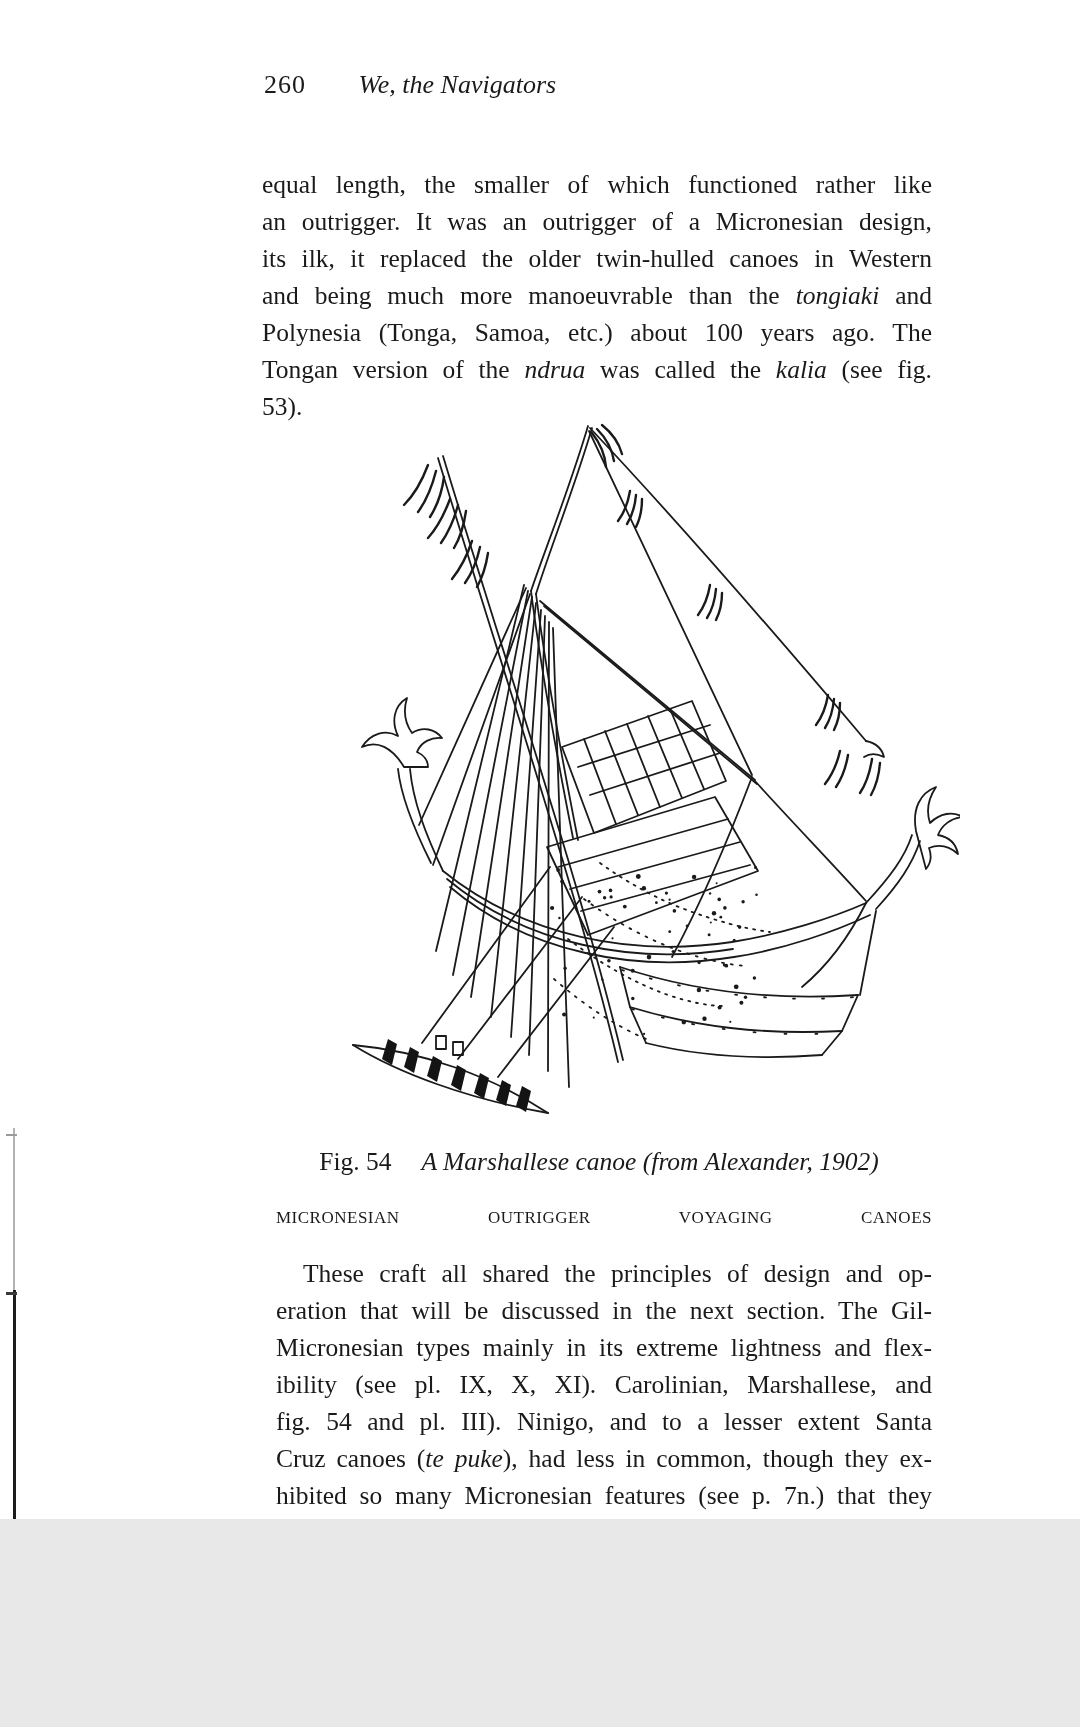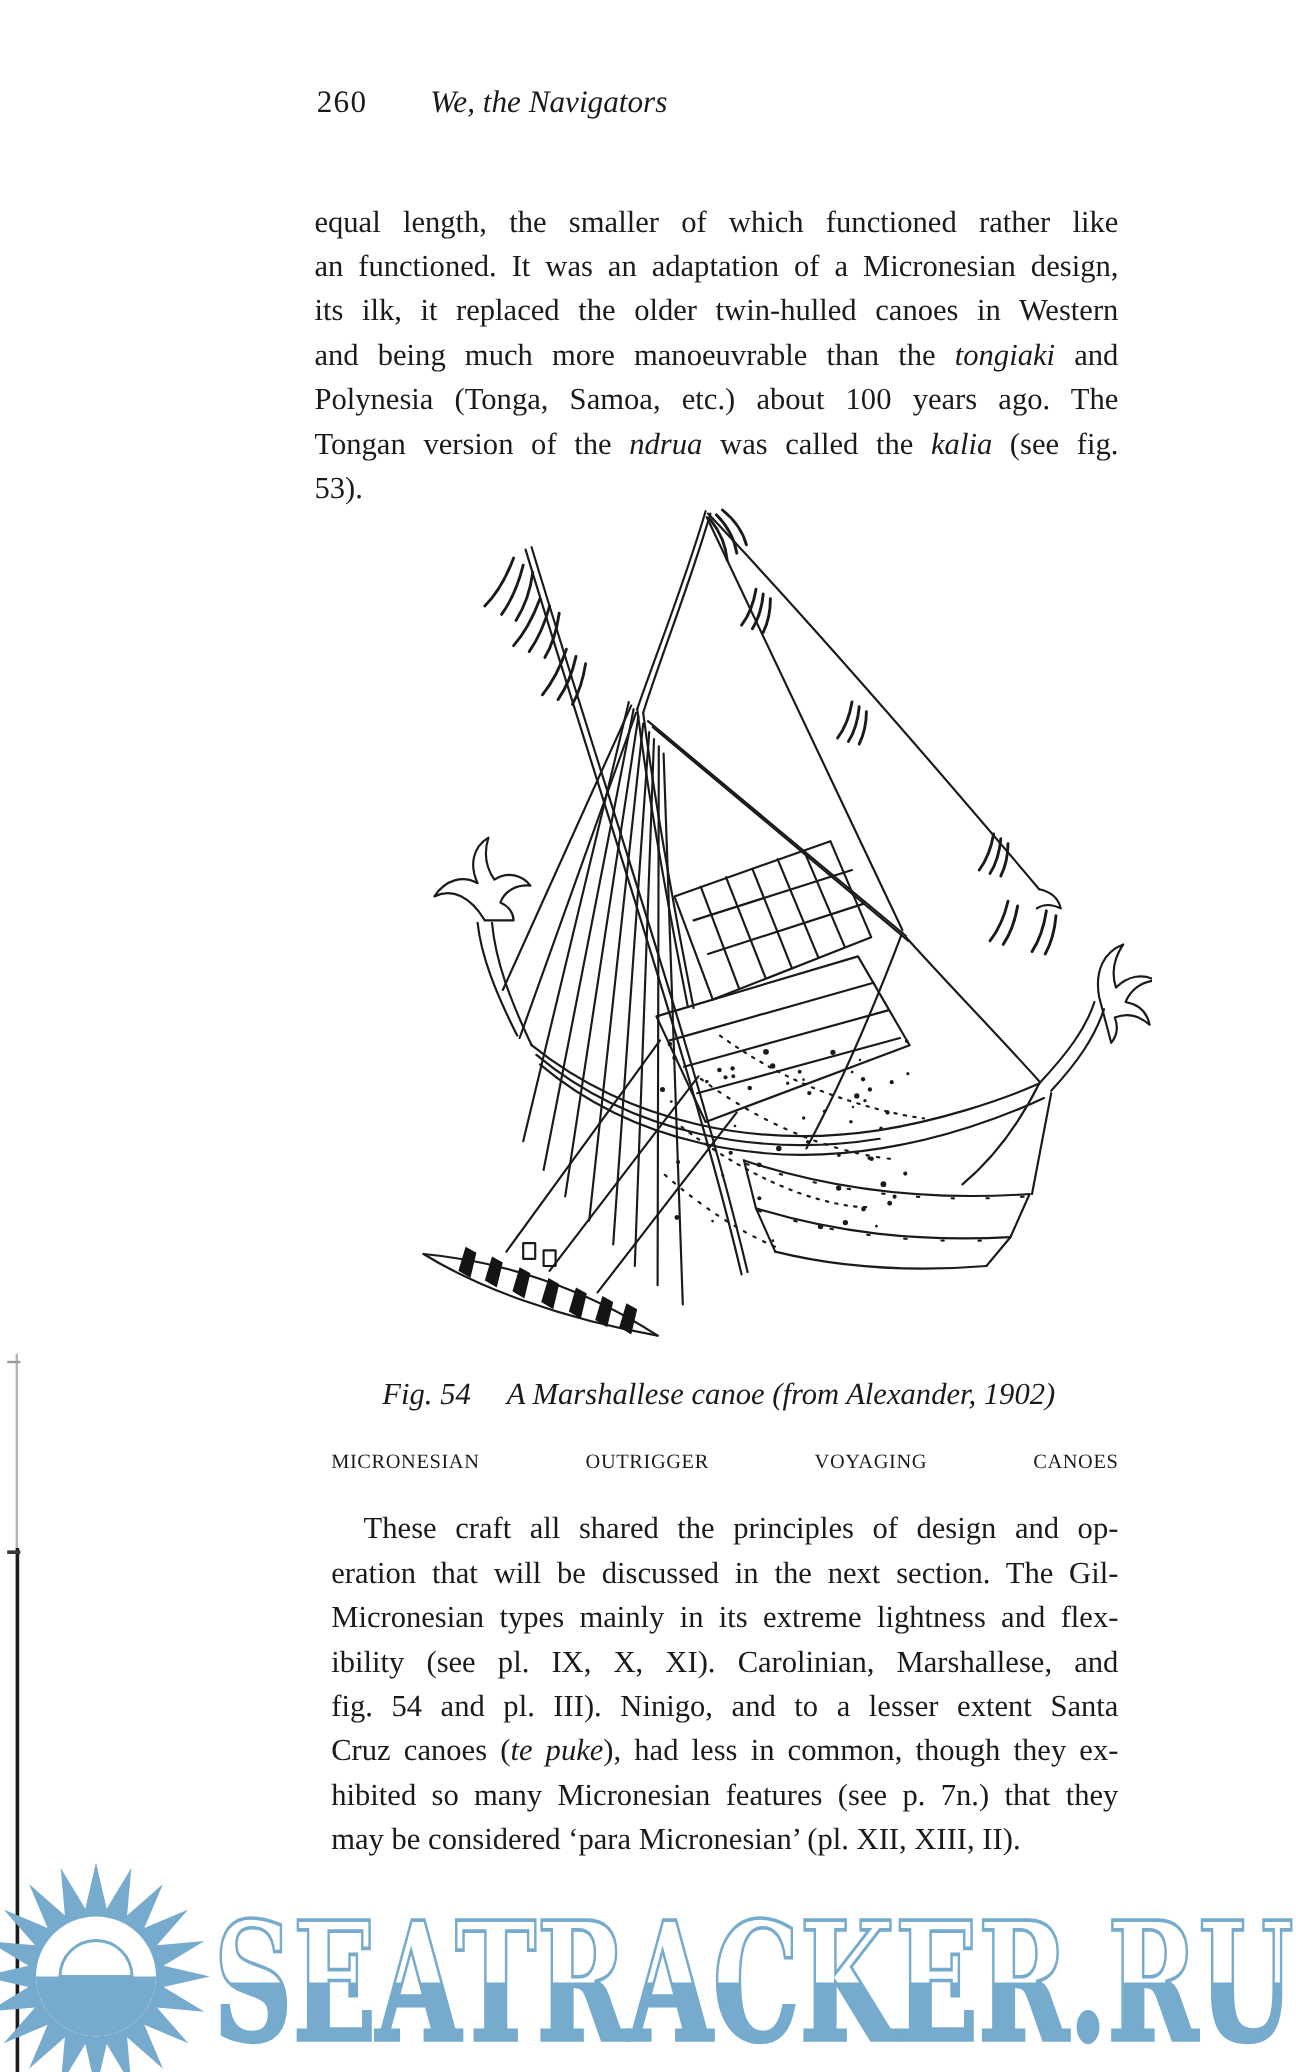--- a/index.html
+++ b/index.html
@@ -1,17 +1,17 @@
 <!DOCTYPE html>
 <html><head>
 <meta charset="utf-8">
 <style>
   html,body{margin:0;padding:0;background:#e8e8e8;}
   .page{
-    position:relative;width:1080px;height:1727px;background:#ffffff;
+    position:relative;width:1080px;height:1519px;background:#ffffff;
     color:#1a1a1a;font-family:"Liberation Serif",serif;overflow:hidden;
   }
   
   .runhead{position:absolute;top:70px;left:264px;width:670px;font-size:26px;line-height:30px;}
   .runhead .pgnum{display:inline-block;letter-spacing:1px;}
   .runhead .booktitle{display:inline-block;margin-left:46px;font-style:italic;}
   
   .para{position:absolute;}
   #para1{top:166px;left:262px;width:670px;}
   #para2{top:1255px;left:276px;width:656px;}
@@ -24,21 +24,21 @@
   .it{font-style:italic;}
   
   .canoe-wrap{position:absolute;top:395px;left:300px;width:660px;height:720px;}
   svg.canoe path,svg.canoe polygon,svg.canoe rect{
     fill:none;stroke:#1a1a1a;stroke-width:1.8;stroke-linecap:round;stroke-linejoin:round;
   }
   svg.canoe .t{stroke-width:2.4;}
   svg.canoe .blade{fill:#141414;stroke:none;}
   svg.canoe .dot{fill:#1a1a1a;stroke:none;}
   .caption{position:absolute;top:1146px;left:264px;width:670px;text-align:center;font-size:25.5px;line-height:32px;}
-  .caption .cap-label{font-style:italic;margin-right:30px;}
+  .caption .cap-label{margin-right:30px;}
   .caption .cap-text{font-style:italic;}
   
   .sect-head{
     position:absolute;top:1202px;left:276px;width:656px;margin:0;
     font-size:17px;line-height:32px;font-weight:normal;letter-spacing:.5px;
     white-space:nowrap;text-align:justify;text-align-last:justify;
   }
   
   .spine-light{position:absolute;left:13px;top:1128px;width:2px;height:162px;background:#b3b3b3;}
   .spine-dark{position:absolute;left:13px;top:1290px;width:3px;height:437px;background:#1c1c1c;}
@@ -53,21 +53,21 @@
 
 <div class="page">
 
   <div class="runhead">
     <span class="pgnum">260</span>
     <span class="booktitle">We, the Navigators</span>
   </div>
 
   <div class="para" id="para1">
       <div class="line"><span>equal length, the smaller of which functioned rather like</span></div>
-      <div class="line"><span>an functioned. It was an adaptation of a Micronesian design,</span></div>
+      <div class="line"><span>an outrigger. It was an outrigger of a Micronesian design,</span></div>
       <div class="line"><span>its ilk, it replaced the older twin-hulled canoes in Western</span></div>
       <div class="line"><span>and being much more manoeuvrable than the </span><span class="it">tongiaki</span><span> and</span></div>
       <div class="line"><span>Polynesia (Tonga, Samoa, etc.) about 100 years ago. The</span></div>
       <div class="line"><span>Tongan version of the </span><span class="it">ndrua</span><span> was called the </span><span class="it">kalia</span><span> (see fig.</span></div>
       <div class="line last"><span>53).</span></div>
     </div>
 
   <div class="canoe-wrap">
     <svg class="canoe" viewBox="0 0 660 720" width="660" height="720">
 

